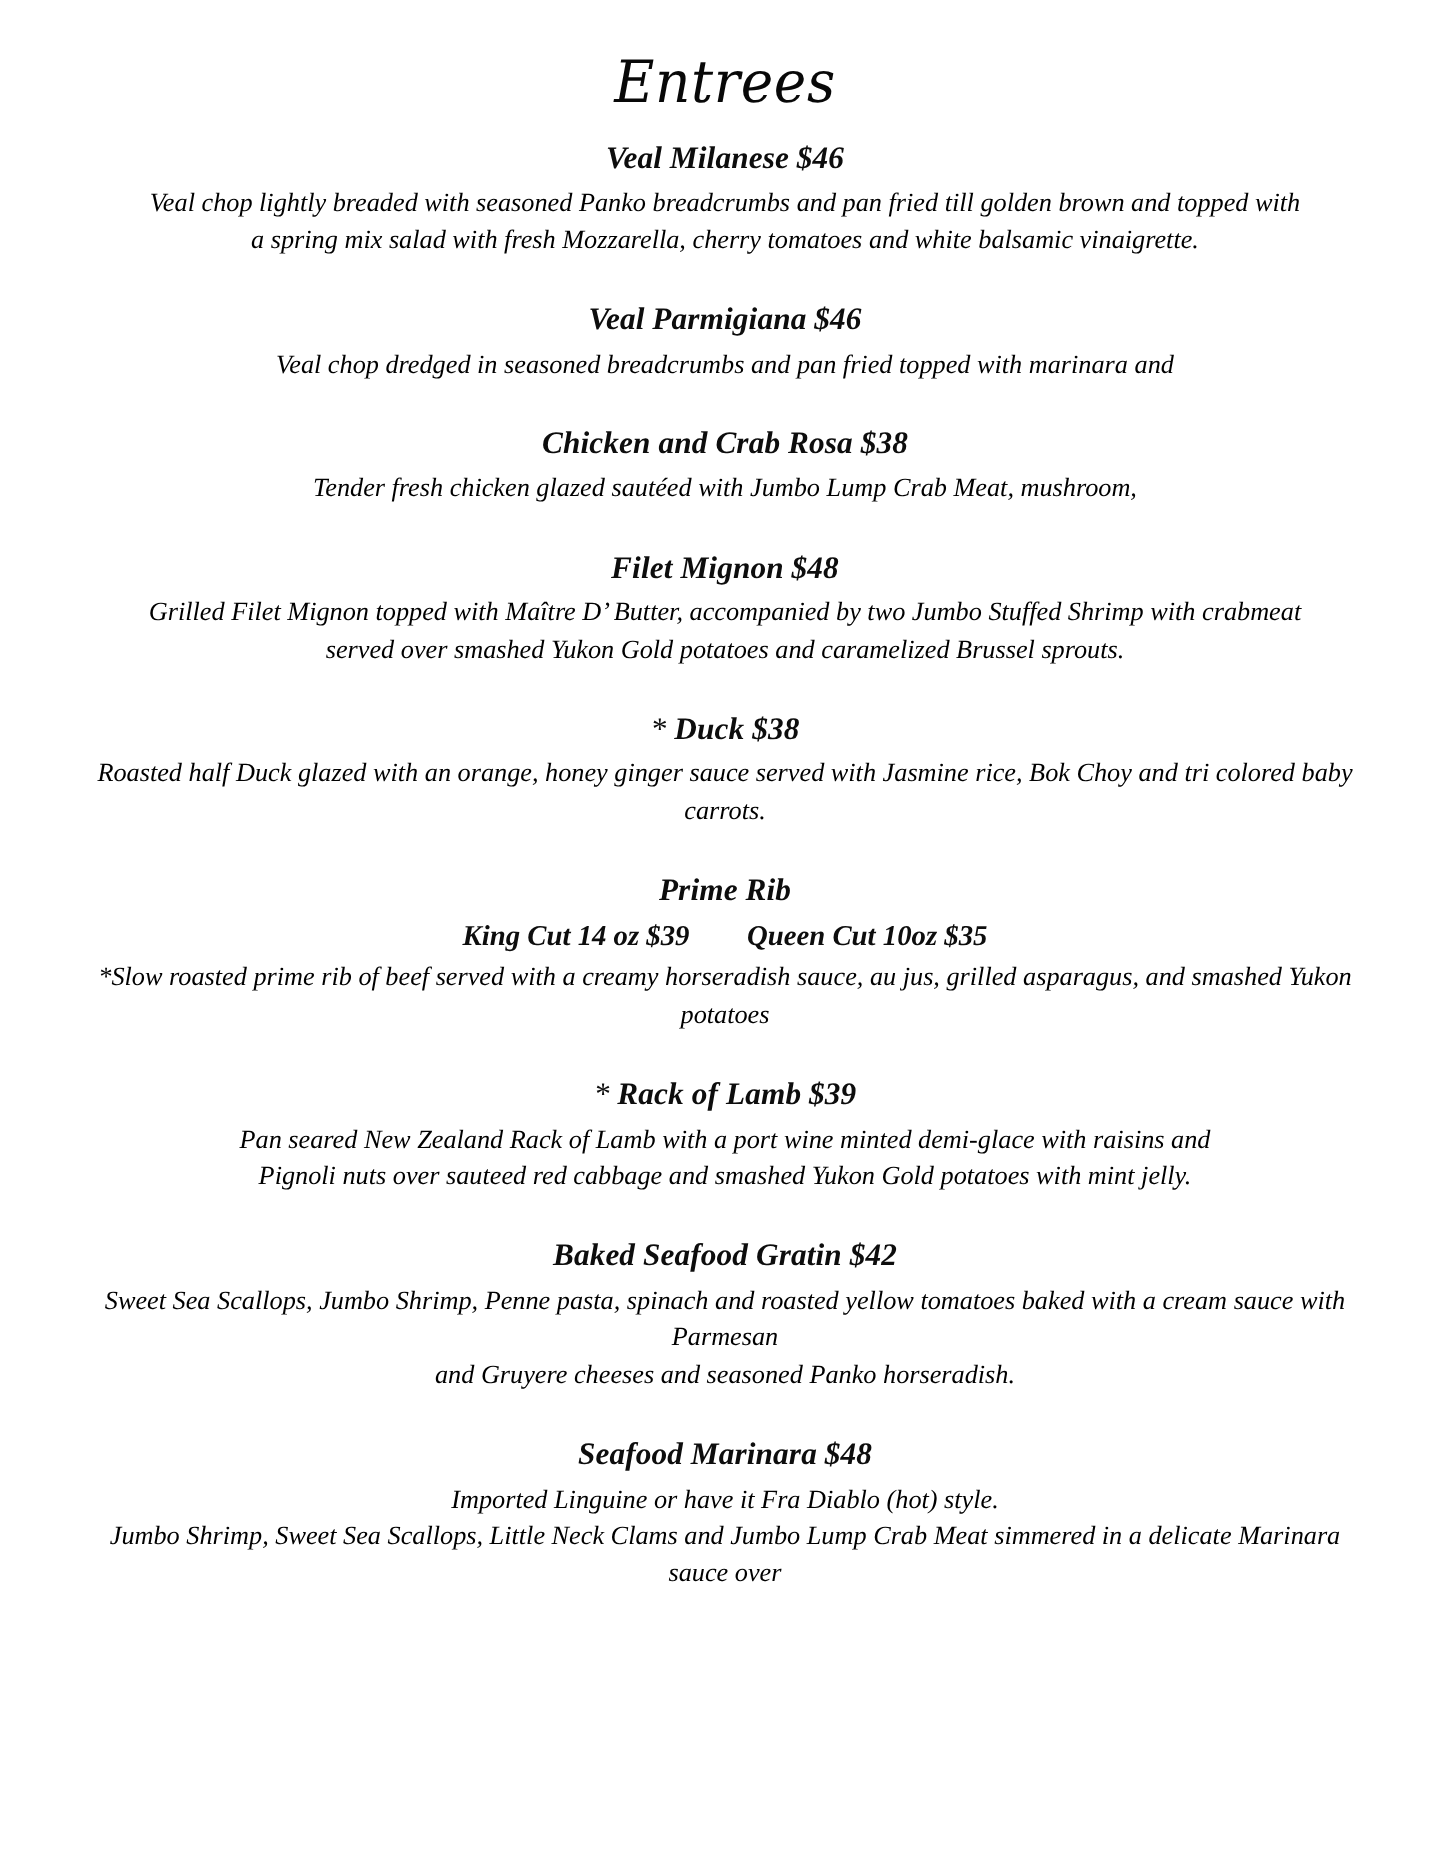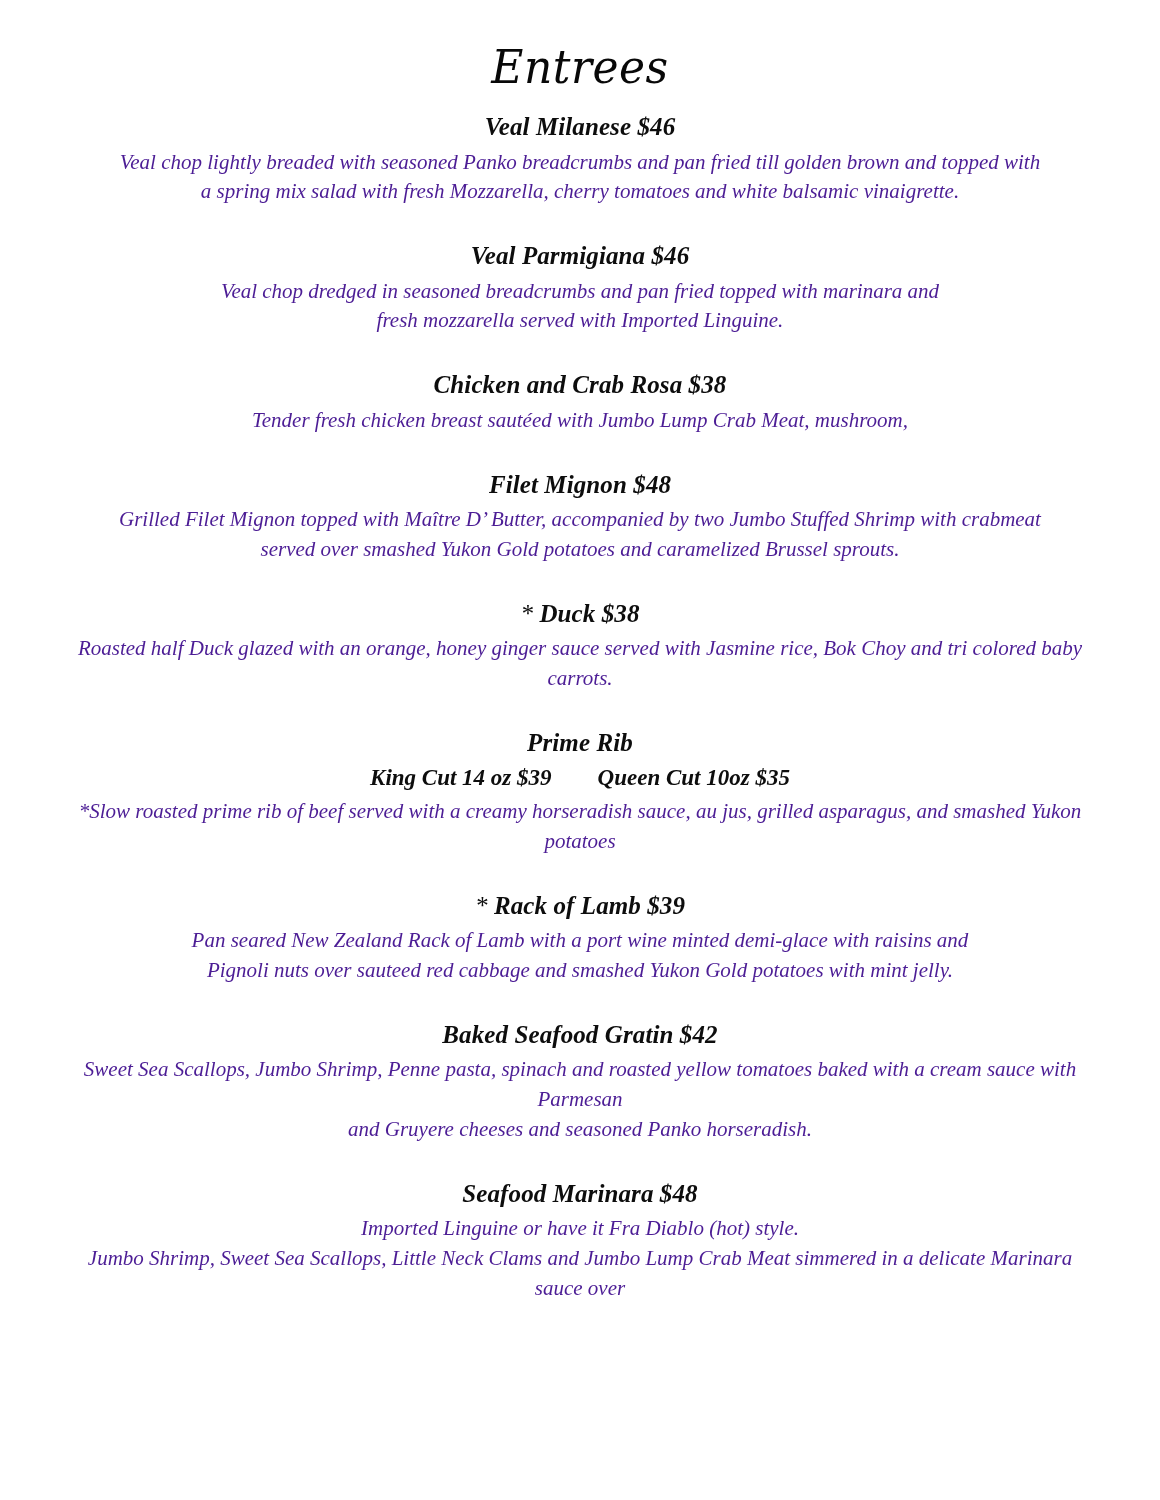--- a/index.html
+++ b/index.html
@@ -71,21 +71,21 @@
     margin: 2px 0 4px 0;
   }
   .sub-cuts .cut + .cut {
     margin-left: 46px;
   }
   .item-desc {
     text-align: center;
     font-size: 21px;
     line-height: 1.42;
     margin: 0;
-    color: #4c1d95;
+    color: #000000;
   }
   .item-desc .line {
     display: block;
   }
 
   
   .item.sp-lg { margin-bottom: 34px; font-style: italic; }
 </style>
 </head>
 <body>
@@ -100,28 +100,27 @@
       <div class="item-desc">
         <span class="line">Veal chop lightly breaded with seasoned Panko breadcrumbs and pan fried till golden brown and topped with</span>
         <span class="line">a spring mix salad with fresh Mozzarella, cherry tomatoes and white balsamic vinaigrette.</span>
       </div>
     </div>
 
     <div class="item sp-lg">
       <div class="item-name">Veal Parmigiana $46</div>
       <div class="item-desc">
         <span class="line">Veal chop dredged in seasoned breadcrumbs and pan fried topped with marinara and</span>
-        <span class="line">fresh mozzarella served with Imported Linguine.</span>
       </div>
     </div>
 
     <div class="item sp-lg">
       <div class="item-name">Chicken and Crab Rosa $38</div>
       <div class="item-desc">
-        <span class="line">Tender fresh chicken breast sautéed with Jumbo Lump Crab Meat, mushroom,</span>
+        <span class="line">Tender fresh chicken glazed sautéed with Jumbo Lump Crab Meat, mushroom,</span>
       </div>
     </div>
 
     <div class="item sp-lg">
       <div class="item-name">Filet Mignon $48</div>
       <div class="item-desc">
         <span class="line">Grilled Filet Mignon topped with Maître D’ Butter, accompanied by two Jumbo Stuffed Shrimp with crabmeat</span>
         <span class="line">served over smashed Yukon Gold potatoes and caramelized Brussel sprouts.</span>
       </div>
     </div>

